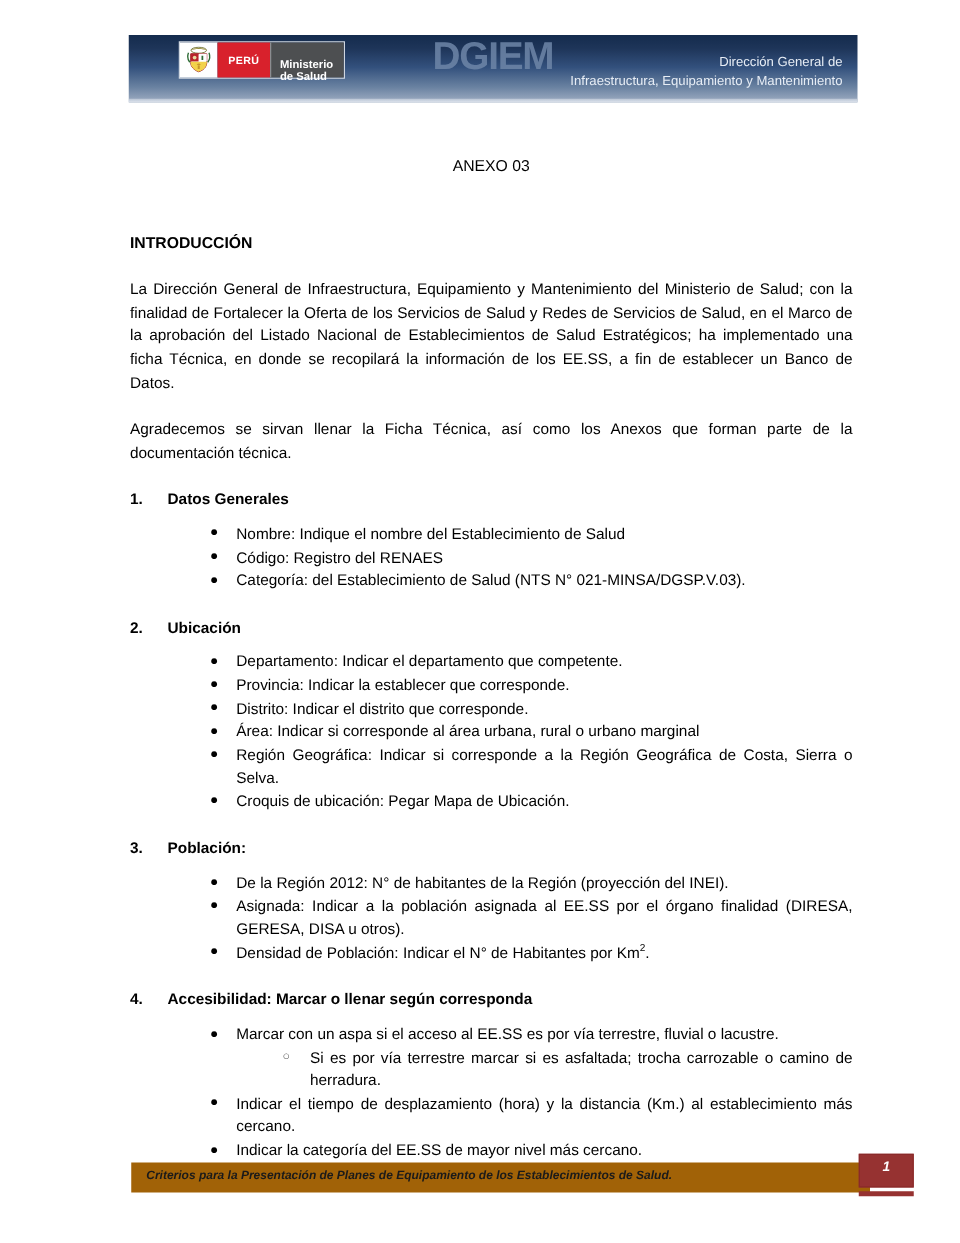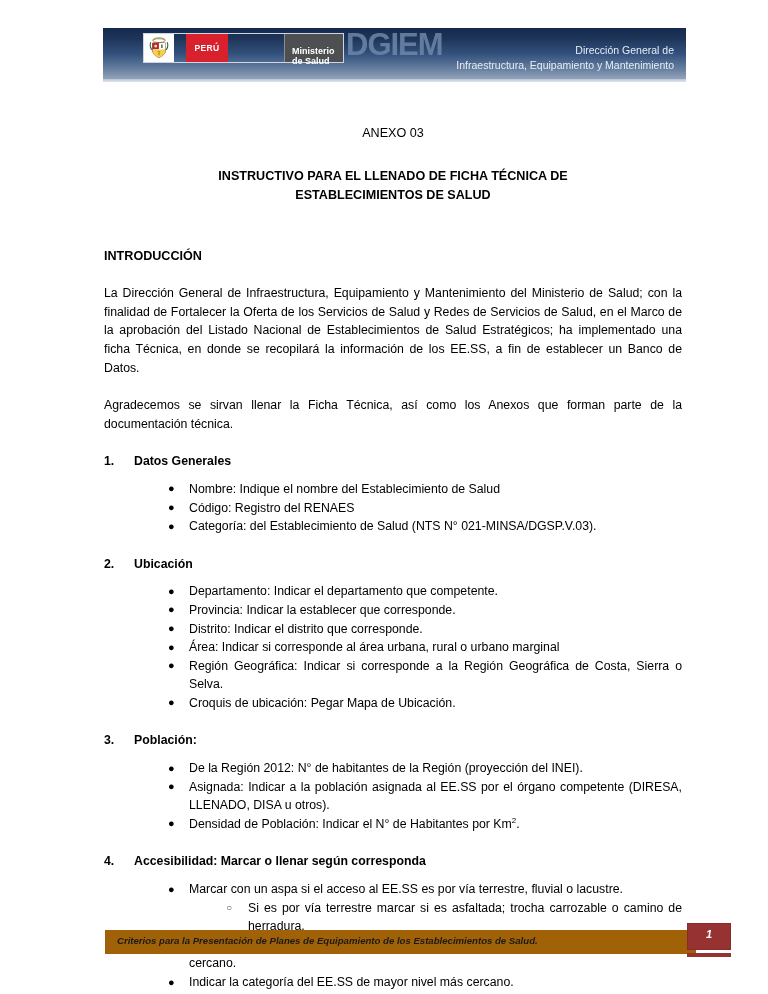--- a/index.html
+++ b/index.html
@@ -56,21 +56,20 @@
   
   .logo-lockup {
     position: absolute;
     left: 40px;
     top: 5px;
     height: 30px;
     display: flex;
     align-items: stretch;
     border: 1px solid #cfd6e0;
     box-sizing: border-box;
-    gap: 12px;
   }
   .logo-shield-box {
     width: 30px;
     background: #ffffff;
     display: flex;
     align-items: center;
     justify-content: center;
   }
   .logo-peru-box {
     width: 42px;
@@ -85,21 +84,20 @@
     font-weight: bold;
     letter-spacing: 0.3px;
   }
   .logo-minsa-box {
     background: #4d4f51;
     padding: 18px 8px 2px 7px;
     display: flex;
     flex-direction: column;
     justify-content: center;
     border-left: 1px solid #8b8d90;
-    margin-left: 44px;
   }
   .logo-minsa-box span {
     color: #ffffff;
     font-size: 9px;
     line-height: 10px;
     font-weight: bold;
     white-space: nowrap;
   }
 
   
@@ -314,24 +312,20 @@
       <div class="dgiem-word">DGIEM</div>
       <div class="dgiem-line1">Dirección General de</div>
       <div class="dgiem-line2">Infraestructura, Equipamiento y Mantenimiento</div>
     </div>
   </div>
 
   <div class="content">
 
     <div class="doc-title">ANEXO 03</div>
 
-    <div class="doc-subtitle">
-      <div>INSTRUCTIVO PARA EL LLENADO DE FICHA TÉCNICA DE</div>
-      <div>ESTABLECIMIENTOS DE SALUD</div>
-    </div>
 
     <div class="section-head">INTRODUCCIÓN</div>
 
     <p class="para">La Dirección General de Infraestructura, Equipamiento y Mantenimiento del Ministerio de Salud; con la finalidad de Fortalecer la Oferta de los Servicios de Salud y Redes de Servicios de Salud, en el Marco de la aprobación del Listado Nacional de Establecimientos de Salud Estratégicos; ha implementado una ficha Técnica, en donde se recopilará la información de los EE.SS, a fin de establecer un Banco de Datos.</p>
     <p class="para">Agradecemos se sirvan llenar la Ficha Técnica, así como los Anexos que forman parte de la documentación técnica.</p>
 
     <ol class="numlist">
 
       <li>
         <span class="num">1.</span>
@@ -354,21 +348,21 @@
           <li><span class="bullet">●</span><span>Región Geográfica: Indicar si corresponde a la Región Geográfica de Costa, Sierra o Selva.</span></li>
           <li><span class="bullet">●</span><span>Croquis de ubicación: Pegar Mapa de Ubicación.</span></li>
         </ul>
       </li>
 
       <li>
         <span class="num">3.</span>
         <span class="item-title">Población:</span>
         <ul class="bullets">
           <li><span class="bullet">●</span><span>De la Región 2012: N° de habitantes de la Región (proyección del INEI).</span></li>
-          <li><span class="bullet">●</span><span>Asignada: Indicar a la población asignada al EE.SS  por el órgano competente (DIRESA, LLENADO, DISA u otros).</span></li>
+          <li><span class="bullet">●</span><span>Asignada: Indicar a la población asignada al EE.SS  por el órgano finalidad (DIRESA, GERESA, DISA u otros).</span></li>
           <li><span class="bullet">●</span><span>Densidad de Población: Indicar el N° de Habitantes por Km</span><sup>2</sup><span>.</span></li>
         </ul>
       </li>
 
       <li>
         <span class="num">4.</span>
         <span class="item-title">Accesibilidad: Marcar o llenar según corresponda</span>
         <ul class="bullets">
           <li>
             <span class="bullet">●</span><span>Marcar con un aspa si el acceso al EE.SS es por vía terrestre, fluvial o lacustre.</span>

